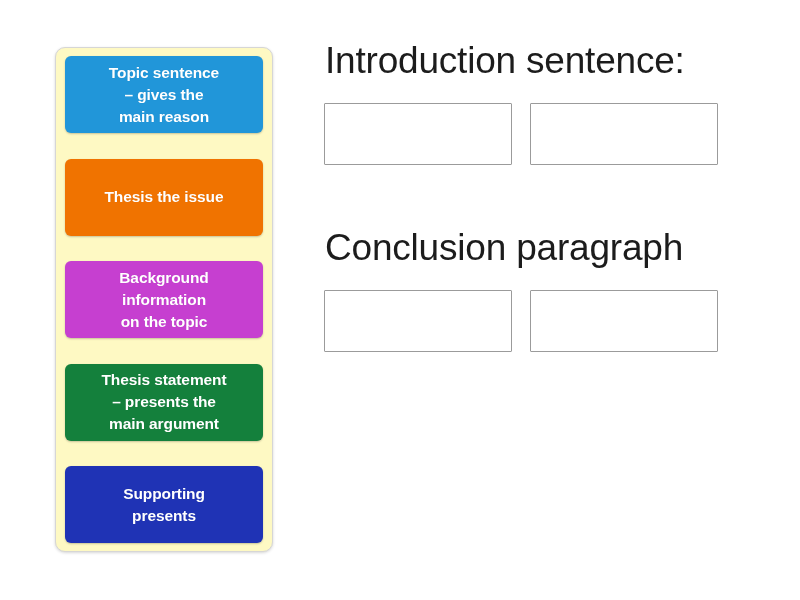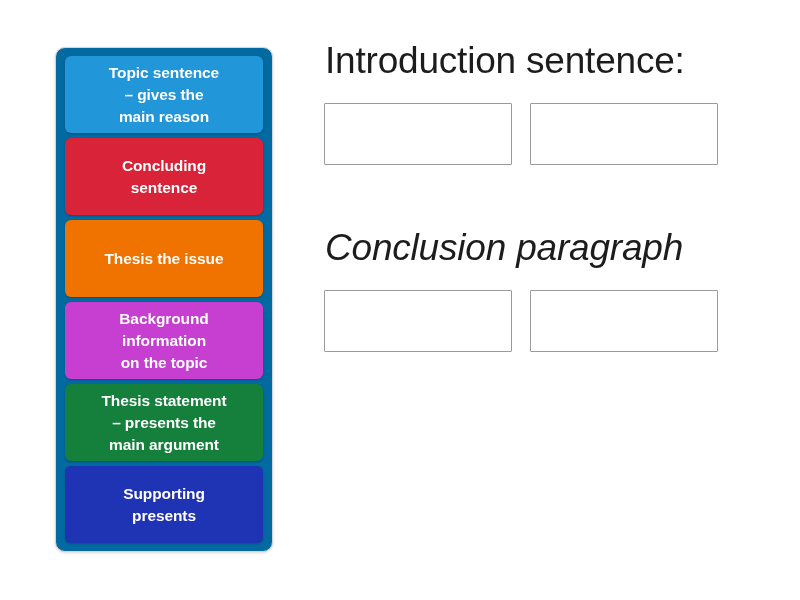--- a/index.html
+++ b/index.html
@@ -24,21 +24,21 @@
   }
 
   
   .tile-panel {
     position: absolute;
     left: 55px;
     top: 47px;
     width: 218px;
     height: 505px;
     box-sizing: border-box;
-    background: #0369a1;
+    background: #fef9c3;
     border: 1px solid #d6d6d6;
     border-radius: 10px;
     box-shadow: 0 1px 3px rgba(0,0,0,0.16);
     padding: 8px 9px;
   }
   .tile-list {
     display: flex;
     flex-direction: column;
     justify-content: space-between;
     height: 100%;
@@ -102,41 +102,37 @@
     background: #ffffff;
     border: 1px solid #9b9b9b;
     border-radius: 1px;
   }
 
   
   .group-intro  .group-title { padding-top: 4px; }
   .group-intro  .slots { margin-top: 24px; }
   .group-body   { margin-top: 14px; }
   .group-body   .slots { margin-top: 24px; }
-  .group-concl  { margin-top: 16px; font-style: italic; }
+  .group-concl  { margin-top: 16px; }
   .group-concl  .slots { margin-top: 24px; }
 </style>
 </head>
 <body>
 
 <div id="stage">
 
   <div class="tile-panel">
     <div class="tile-list">
 
       <div class="tile" style="background: rgb(33, 150, 217); color: rgb(255, 255, 255);">
         <span class="tile-text">Topic sentence
 – gives the
 main reason</span>
       </div>
 
-      <div class="tile" style="background: rgb(217, 35, 56); color: rgb(255, 255, 255);">
-        <span class="tile-text">Concluding
-sentence</span>
-      </div>
 
       <div class="tile" style="background: rgb(240, 115, 0); color: rgb(255, 255, 255);">
         <span class="tile-text">Thesis the issue</span>
       </div>
 
       <div class="tile" style="background: rgb(198, 63, 208); color: rgb(255, 255, 255);">
         <span class="tile-text">Background
 information
 on the topic</span>
       </div>

